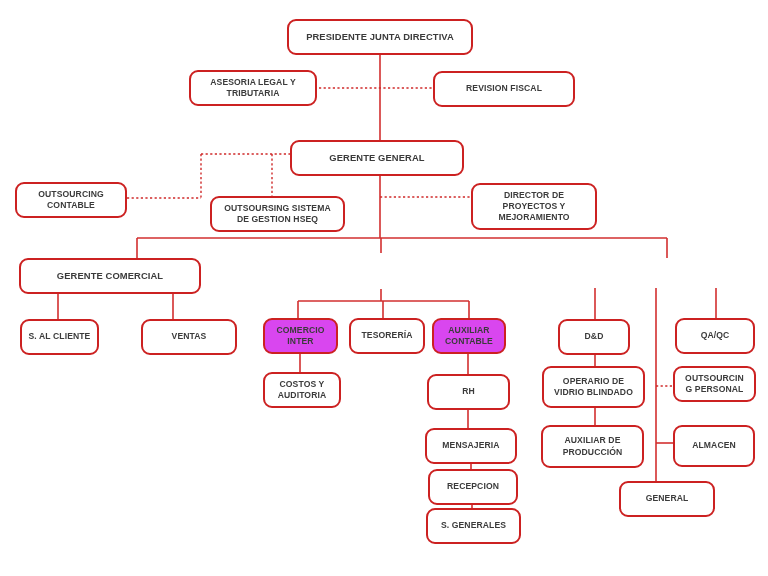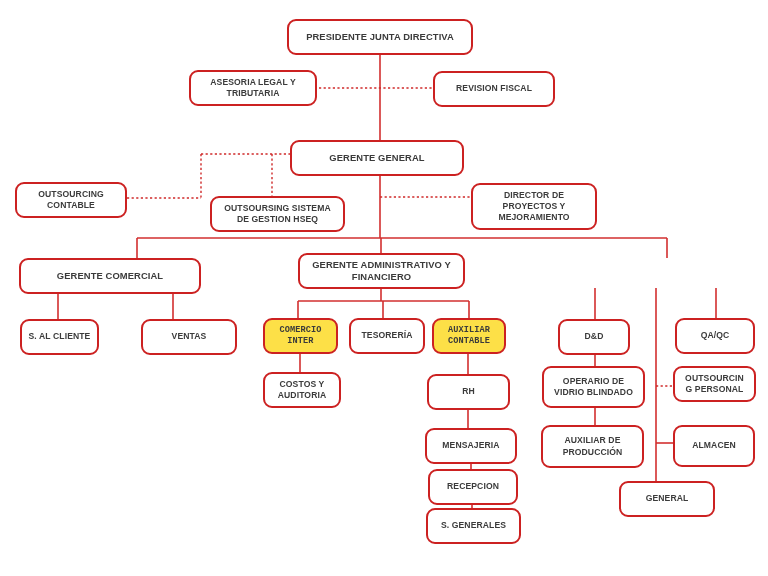--- a/index.html
+++ b/index.html
@@ -10,21 +10,21 @@
   .wires{position:absolute;left:0;top:0;pointer-events:none;}
   .node{
     position:absolute;box-sizing:border-box;
     display:flex;align-items:center;justify-content:center;
     text-align:center;white-space:pre-line;
     border:2.4px solid #cc2121;background:#ffffff;
     color:#3b3b3b;font-weight:bold;font-size:8.6px;line-height:1.3;
     letter-spacing:.1px;padding:16px 2px;border-radius:9px;
   }
   .node.lg{font-size:9.4px;}
-  .node.shaded{background:#fde047;font-family:Liberation Mono, monospace;}
+  .node.shaded{background:#d946ef;}
 </style>
 </head>
 <body>
 
 <div id="canvas">
 
   <svg class="wires" width="768" height="576" viewBox="0 0 768 576">
     <g stroke="#d22f2f" stroke-width="1.6" fill="none">
       <line x1="380" y1="45" x2="380" y2="140"></line>
       <line x1="380" y1="166" x2="380" y2="238"></line>
@@ -60,38 +60,36 @@
       <line x1="380" y1="197" x2="471" y2="197"></line>
       <line x1="656" y1="386" x2="673" y2="386"></line>
     </g>
   </svg>
 
   <div class="node lg" style="left:287px;top:19px;width:186px;height:26px">PRESIDENTE JUNTA DIRECTIVA</div>
 
   <div class="node" style="left:189px;top:70px;width:128px;height:35px">ASESORIA LEGAL Y
 TRIBUTARIA</div>
 
-  <div class="node" style="left:433px;top:71px;width:122px;height:33px">REVISION FISCAL</div>
+  <div class="node" style="left:433px;top:71px;width:142px;height:33px">REVISION FISCAL</div>
 
   <div class="node lg" style="left:290px;top:140px;width:174px;height:26px">GERENTE GENERAL</div>
 
   <div class="node" style="left:15px;top:182px;width:112px;height:33px">OUTSOURCING
 CONTABLE</div>
 
   <div class="node" style="left:210px;top:196px;width:135px;height:31px">OUTSOURSING SISTEMA
 DE GESTION HSEQ</div>
 
   <div class="node" style="left:471px;top:183px;width:126px;height:47px">DIRECTOR DE
 PROYECTOS Y
 MEJORAMIENTO</div>
 
   <div class="node lg" style="left:19px;top:258px;width:182px;height:29px">GERENTE COMERCIAL</div>
 
-  <div class="node lg" style="left:298px;top:253px;width:167px;height:36px">GERENTE ADMINISTRATIVO Y
-FINANCIERO</div>
 
 
   <div class="node" style="left:20px;top:319px;width:79px;height:27px">S. AL CLIENTE</div>
 
   <div class="node" style="left:141px;top:319px;width:96px;height:27px">VENTAS</div>
 
   <div class="node shaded" style="left:263px;top:318px;width:75px;height:29px">COMERCIO
 INTER</div>
 
   <div class="node" style="left:349px;top:318px;width:76px;height:29px">TESORERÍA</div>

